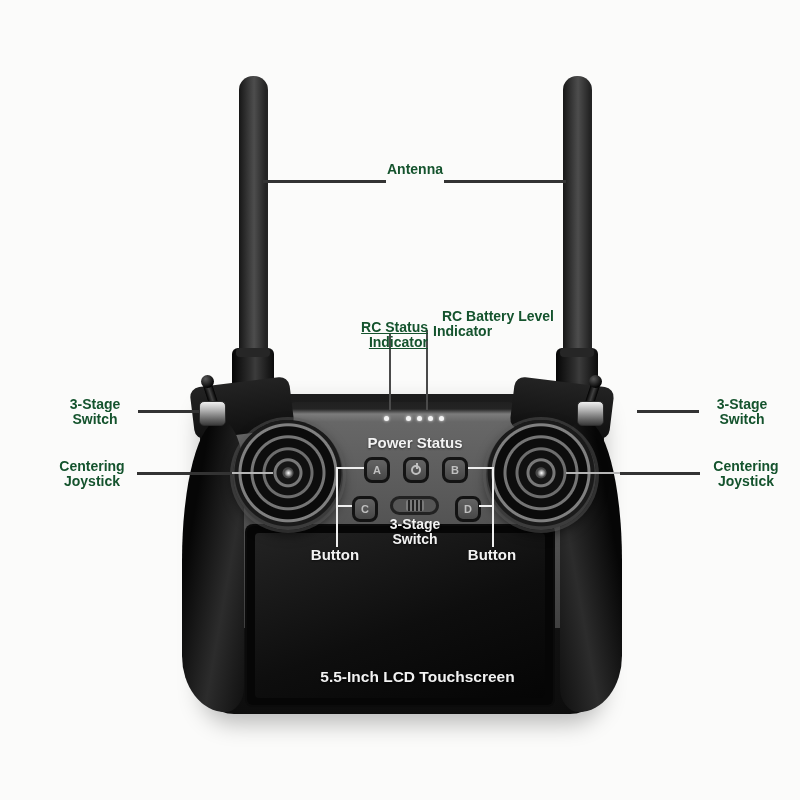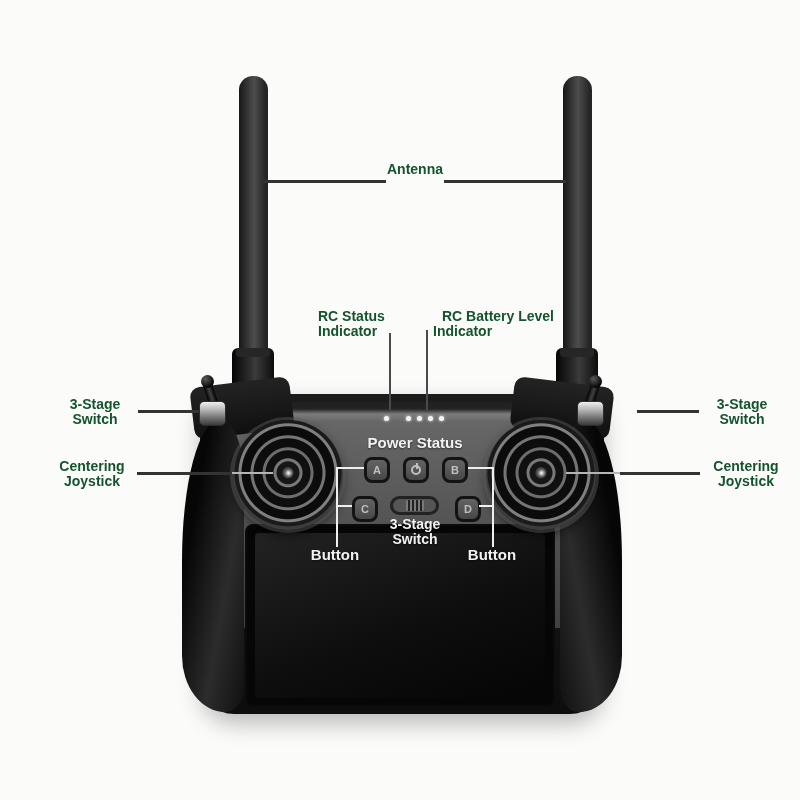--- a/index.html
+++ b/index.html
@@ -84,21 +84,21 @@
   #wl-lh2{left:338px;top:505px;width:14px;height:2px;}
   #wl-rv{left:492px;top:467px;width:2px;height:80px;}
   #wl-rh1{left:468px;top:467px;width:24px;height:2px;}
   #wl-rh2{left:479px;top:505px;width:13px;height:2px;}
 
   
   .lbl{font-weight:bold;text-align:center;line-height:15px;}
   .dark{color:#14532d;font-size:14px;}
   .light{color:#f2f2f2;font-size:15px;text-shadow:0 1px 2px rgba(0,0,0,.55);}
   #lbl-antenna{left:347px;top:162px;width:136px;}
-  #lbl-rcstatus{left:318px;top:309px;width:110px;text-align:left;}
+  #lbl-rcstatus{left:318px;top:320px;width:110px;text-align:right;text-decoration:underline;}
   #lbl-rcbatt{left:433px;top:309px;width:130px;text-align:left;}
   #lbl-stage-l{left:52px;top:397px;width:86px;}
   #lbl-stage-r{left:699px;top:397px;width:86px;}
   #lbl-cent-l{left:45px;top:459px;width:94px;}
   #lbl-cent-r{left:699px;top:459px;width:94px;}
   #lbl-power{left:339px;top:435px;width:152px;}
   #lbl-stage-c{left:364px;top:517px;width:102px;font-size:14px;}
   #lbl-btn-l{left:284px;top:547px;width:102px;}
   #lbl-btn-r{left:441px;top:547px;width:102px;}
   #lbl-screen{left:290px;top:669px;width:255px;font-size:15.5px;}
@@ -184,20 +184,21 @@
   <div class="wline" id="wl-rh1"></div>
   <div class="wline" id="wl-rh2"></div>
 
   <div class="lbl light" id="lbl-power">Power Status</div>
   <div class="lbl light" id="lbl-stage-c">
     <div style="position:static;">3-Stage</div>
     <div style="position:static;">Switch</div>
   </div>
   <div class="lbl light" id="lbl-btn-l">Button</div>
   <div class="lbl light" id="lbl-btn-r">Button</div>
+  <div class="lbl light" id="lbl-screen">5.5-Inch LCD Touchscreen</div>
 
   <div class="kline" id="al-l"></div>
   <div class="kline" id="al-r"></div>
   <div id="rcs-v"></div>
   <div id="rcb-v"></div>
   <div class="kline" id="sl-l"></div>
   <div class="kline" id="sl-r"></div>
   <div class="kline" id="cl-l"></div>
   <div id="cl-l2"></div>
   <div class="kline" id="cl-r"></div>

